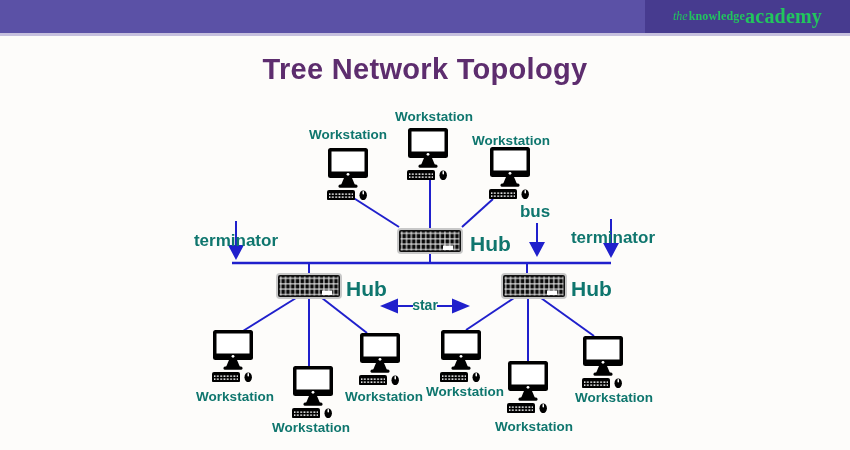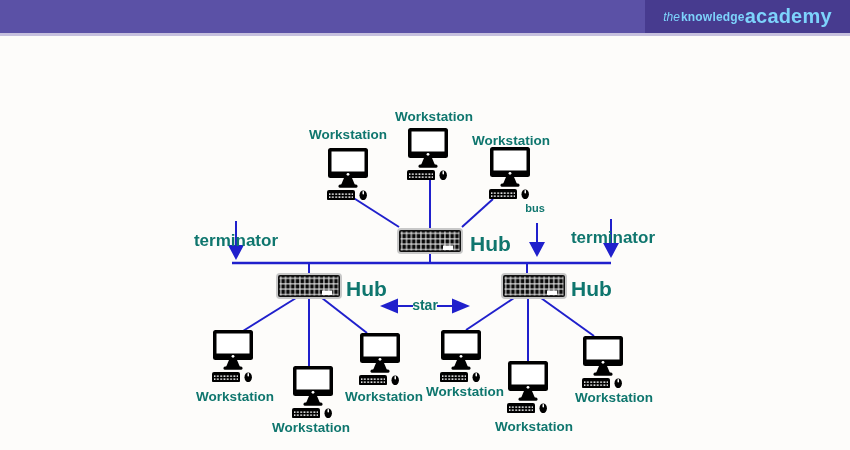--- a/index.html
+++ b/index.html
@@ -6,41 +6,41 @@
   .stage{
     position:relative;width:850px;height:450px;overflow:hidden;
     background:#fdfcfa;font-family:"Liberation Sans",sans-serif;
   }
   
   .topbar{position:absolute;left:0;top:0;width:850px;height:33px;background:#5b51a6;}
   .topbar-strip{position:absolute;left:0;top:33px;width:850px;height:3px;background:#c6c0de;}
   .logo-box{
     position:absolute;right:0;top:0;width:205px;height:33px;background:#473b8f;
     display:flex;align-items:center;justify-content:center;
-    color:#7dd3fc;font-family:Liberation Sans, sans-serif;white-space:nowrap;
+    color:#22c55e;font-family:Liberation Serif, serif;white-space:nowrap;
   }
   .logo-the{font-style:italic;font-size:12px;margin-right:1px;}
   .logo-knowledge{font-weight:700;font-size:12px;letter-spacing:.2px;}
   .logo-academy{font-weight:600;font-size:20px;letter-spacing:.2px;}
   
   .page-title{
     position:absolute;left:0;top:53px;width:850px;text-align:center;
     font-size:29px;font-weight:700;color:#5d2d6e;letter-spacing:.3px;
   }
   
   .lines-layer{position:absolute;left:0;top:0;width:850px;height:450px;}
   .icon{position:absolute;}
   .lbl{
     position:absolute;color:#0f766e;font-weight:700;white-space:nowrap;
     transform:translateX(-50%);
   }
   .lbl-ws{font-size:13.5px;}
   .lbl-hub{font-size:21px;transform:none;}
   .lbl-term{font-size:17px;margin-top:28px;}
-  .lbl-bus{font-size:11px;}
+  .lbl-bus{font-size:17px;}
   .lbl-star{font-size:14px;}
   .defs-holder{position:absolute;width:0;height:0;overflow:hidden;}
 </style>
 </head>
 <body>
 
 <div class="stage">
 
   <svg class="defs-holder" aria-hidden="true">
     <defs>
@@ -72,20 +72,21 @@
   </svg>
 
   <div class="topbar"></div>
   <div class="topbar-strip"></div>
   <div class="logo-box">
     <span class="logo-the">the</span>
       <span class="logo-knowledge">knowledge</span>
       <span class="logo-academy">academy</span>
   </div>
 
+  <div class="page-title">Tree Network Topology</div>
 
   <svg class="lines-layer" viewBox="0 0 850 450">
     <g stroke="#2020cc" stroke-width="2" fill="none">
 
       <path d="M232 263 H611" stroke-width="2.6"></path>
 
       <path d="M352 197 L399 227"></path>
       <path d="M430 176 L430 262"></path>
       <path d="M493 199 L462 227"></path>
 

